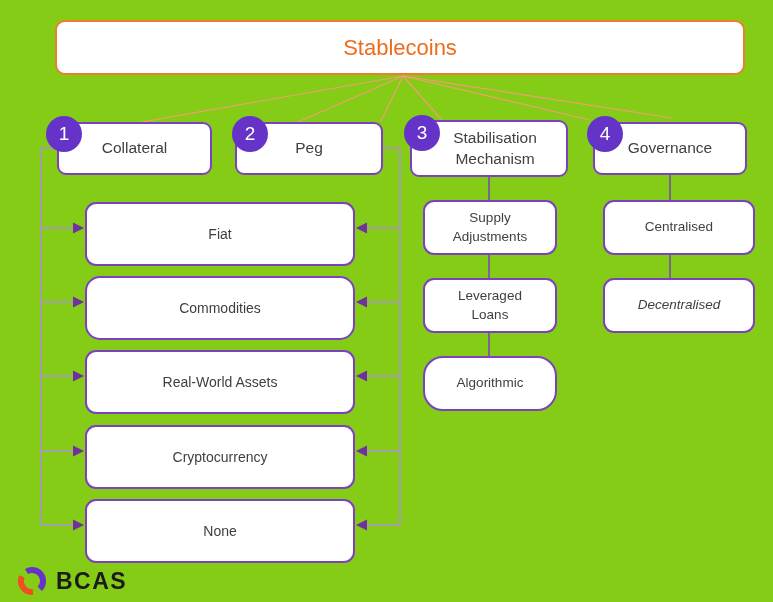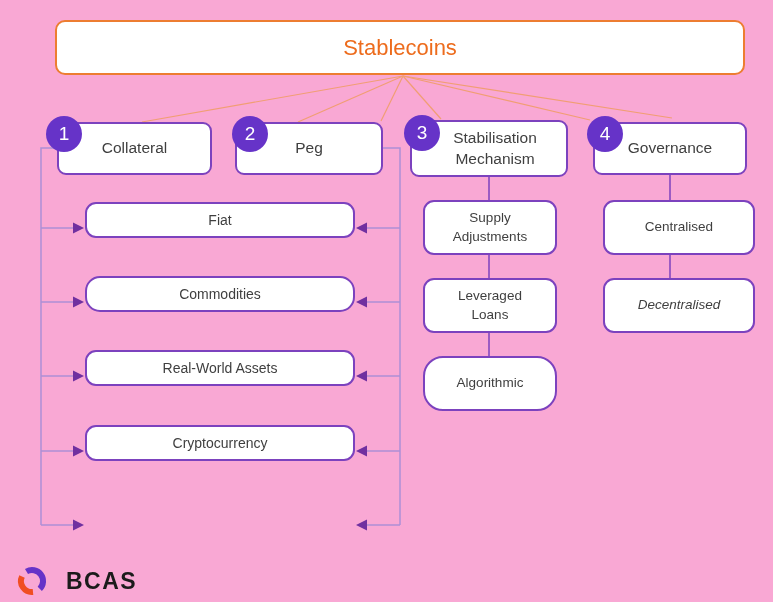--- a/index.html
+++ b/index.html
@@ -1,19 +1,19 @@
 <!DOCTYPE html>
 <html><head>
 <meta charset="utf-8">
 <style>
   html,body{margin:0;padding:0;background:#ffffff;}
   .canvas{
     position:relative;
     width:773px;height:602px;
-    background:#f9a8d4;
+    background:#84cc16;
     font-family:"Liberation Sans", sans-serif;
     overflow:hidden;
   }
   .connectors{position:absolute;left:0;top:0;z-index:0;}
   .node{
     position:absolute;
     background:#ffffff;
     display:flex;align-items:center;justify-content:center;
     text-align:center;
     box-sizing:border-box;
@@ -40,30 +40,30 @@
     font-size:19px;z-index:3;
   }
   .badge-1{left:46px;top:116px;}
   .badge-2{left:232px;top:116px;}
   .badge-3{left:404px;top:115px;}
   .badge-4{left:587px;top:116px;}
   .child-box{
     border:2px solid #7C42BE;border-radius:11px;
     font-size:14px;line-height:1.35;
   }
-  .shared{left:85px;width:270px;height:36px;}
+  .shared{left:85px;width:270px;height:64px;}
   .shared-0{top:202px;} .shared-1{top:276px;border-radius:15px;} .shared-2{top:350px;}
   .shared-3{top:425px;} .shared-4{top:499px;}
   .stab{left:423px;width:134px;height:55px;font-size:13.5px;padding:0 26px;}
   .stab-0{top:200px;} .stab-1{top:278px;} .stab-2{top:356px;border-radius:20px;}
   .gov{left:603px;width:152px;height:55px;font-size:13.5px;}
   .gov-0{top:200px;} .gov-1{top:278px;font-style:italic;}
   .logo{
     position:absolute;left:14px;top:563px;height:36px;
-    display:flex;align-items:center;gap:16px;z-index:2;
+    display:flex;align-items:center;gap:6px;z-index:2;
   }
   .logo-text{
     font-size:23px;font-weight:bold;color:#1b1b1b;
     letter-spacing:1.5px;
   }
 </style>
 </head>
 <body>
 
 <div class="canvas">
@@ -158,20 +158,23 @@
   </div>
   <div class="node child-box shared shared-1">
     <span>Commodities</span>
   </div>
   <div class="node child-box shared shared-2">
     <span>Real-World Assets</span>
   </div>
   <div class="node child-box shared shared-3">
     <span>Cryptocurrency</span>
   </div>
+  <div class="node child-box shared shared-4">
+    <span>None</span>
+  </div>
 
   <div class="node child-box stab stab-1">
     <span>Leveraged Loans</span>
   </div>
   <div class="node child-box stab stab-0">
     <span>Supply Adjustments</span>
   </div>
   <div class="node child-box stab stab-2">
     <span>Algorithmic</span>
   </div>

